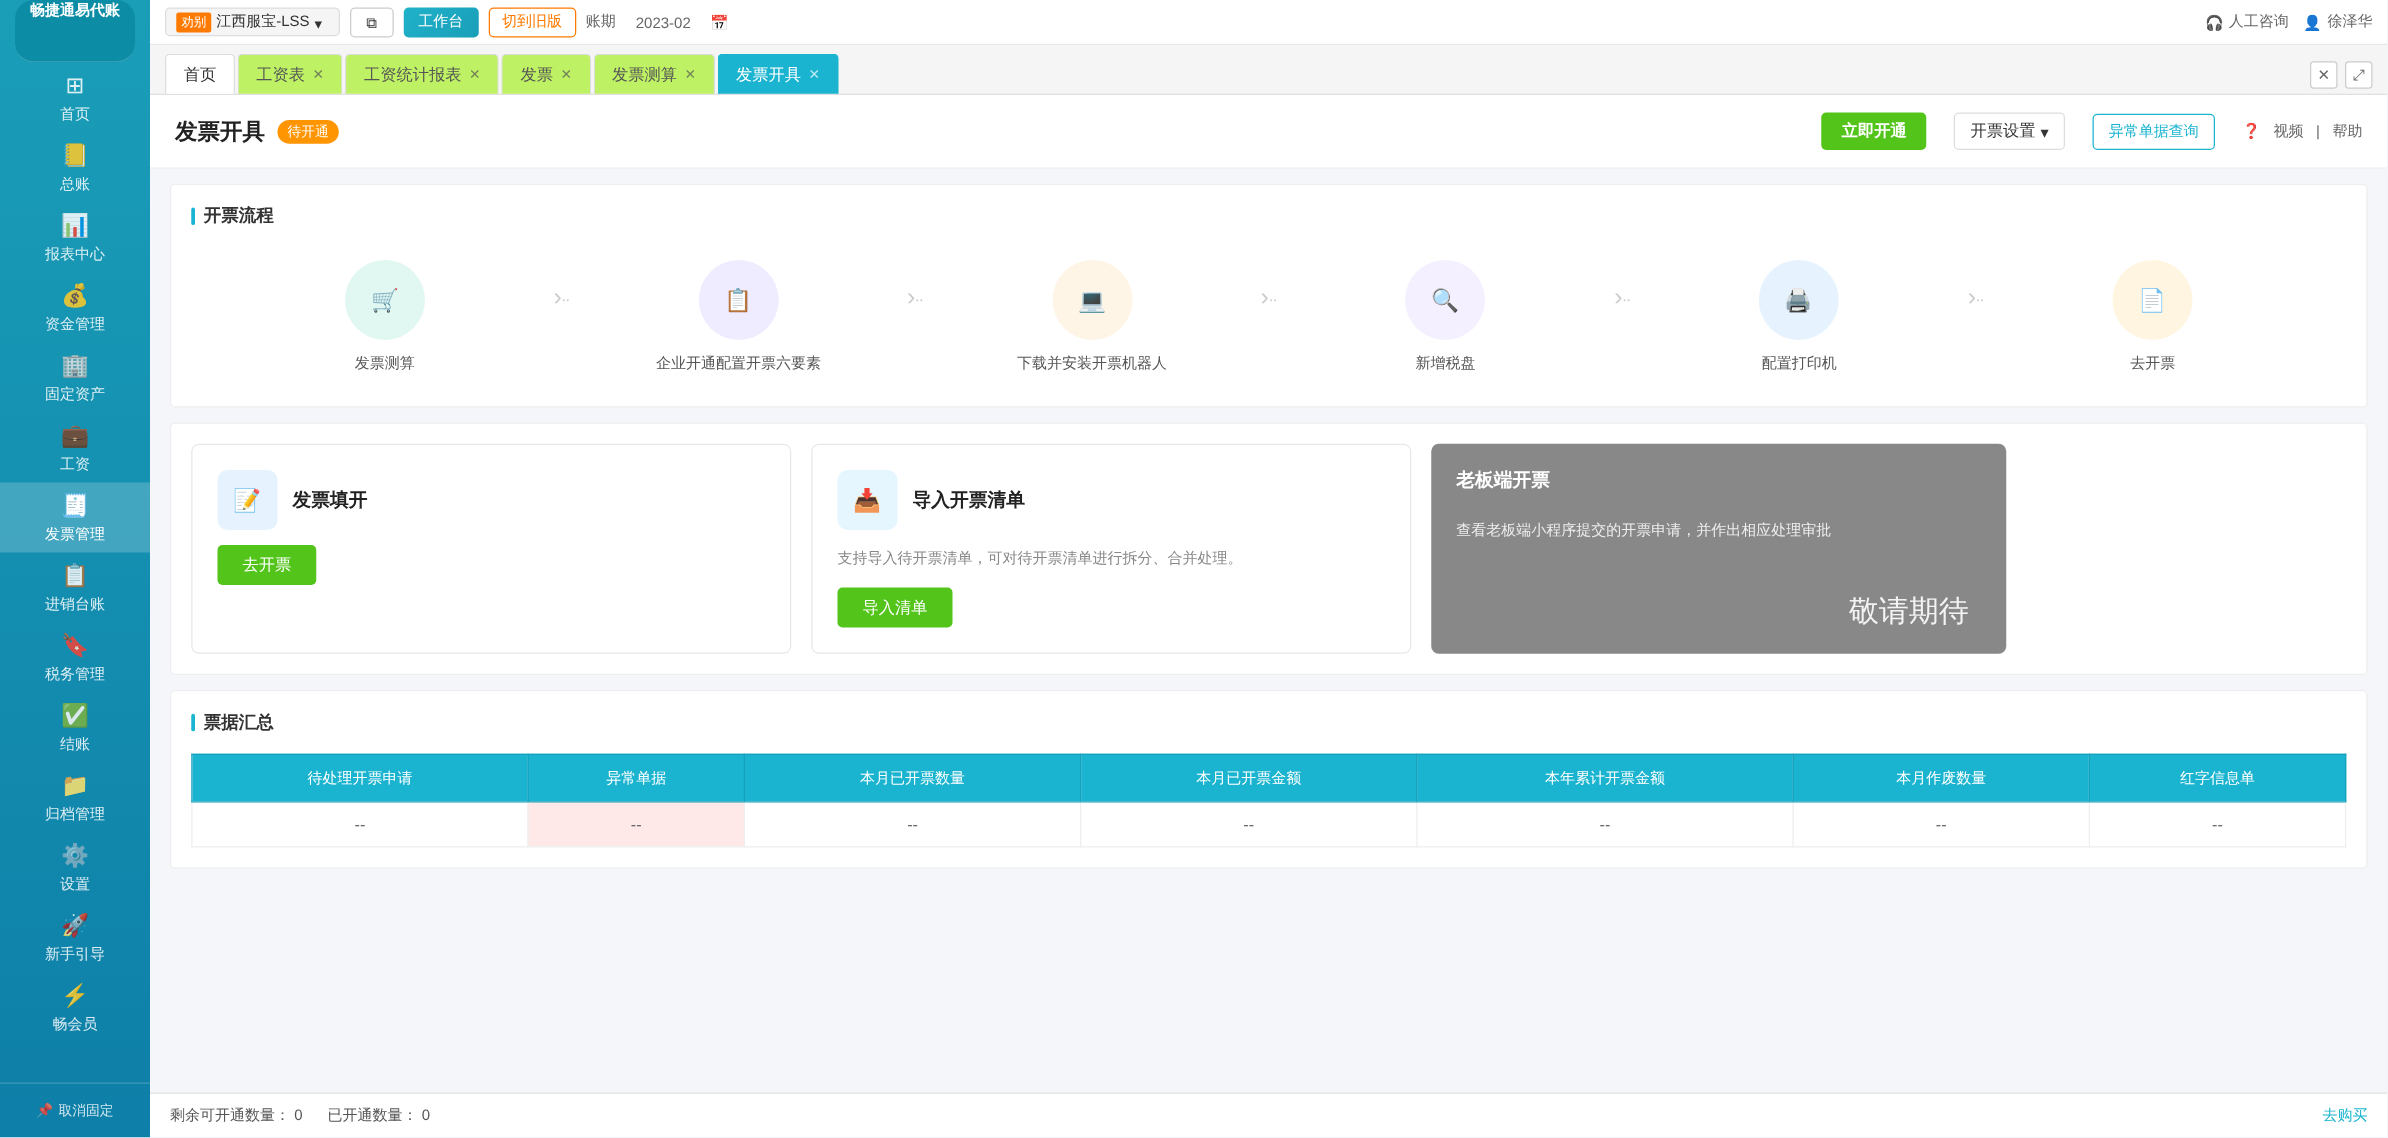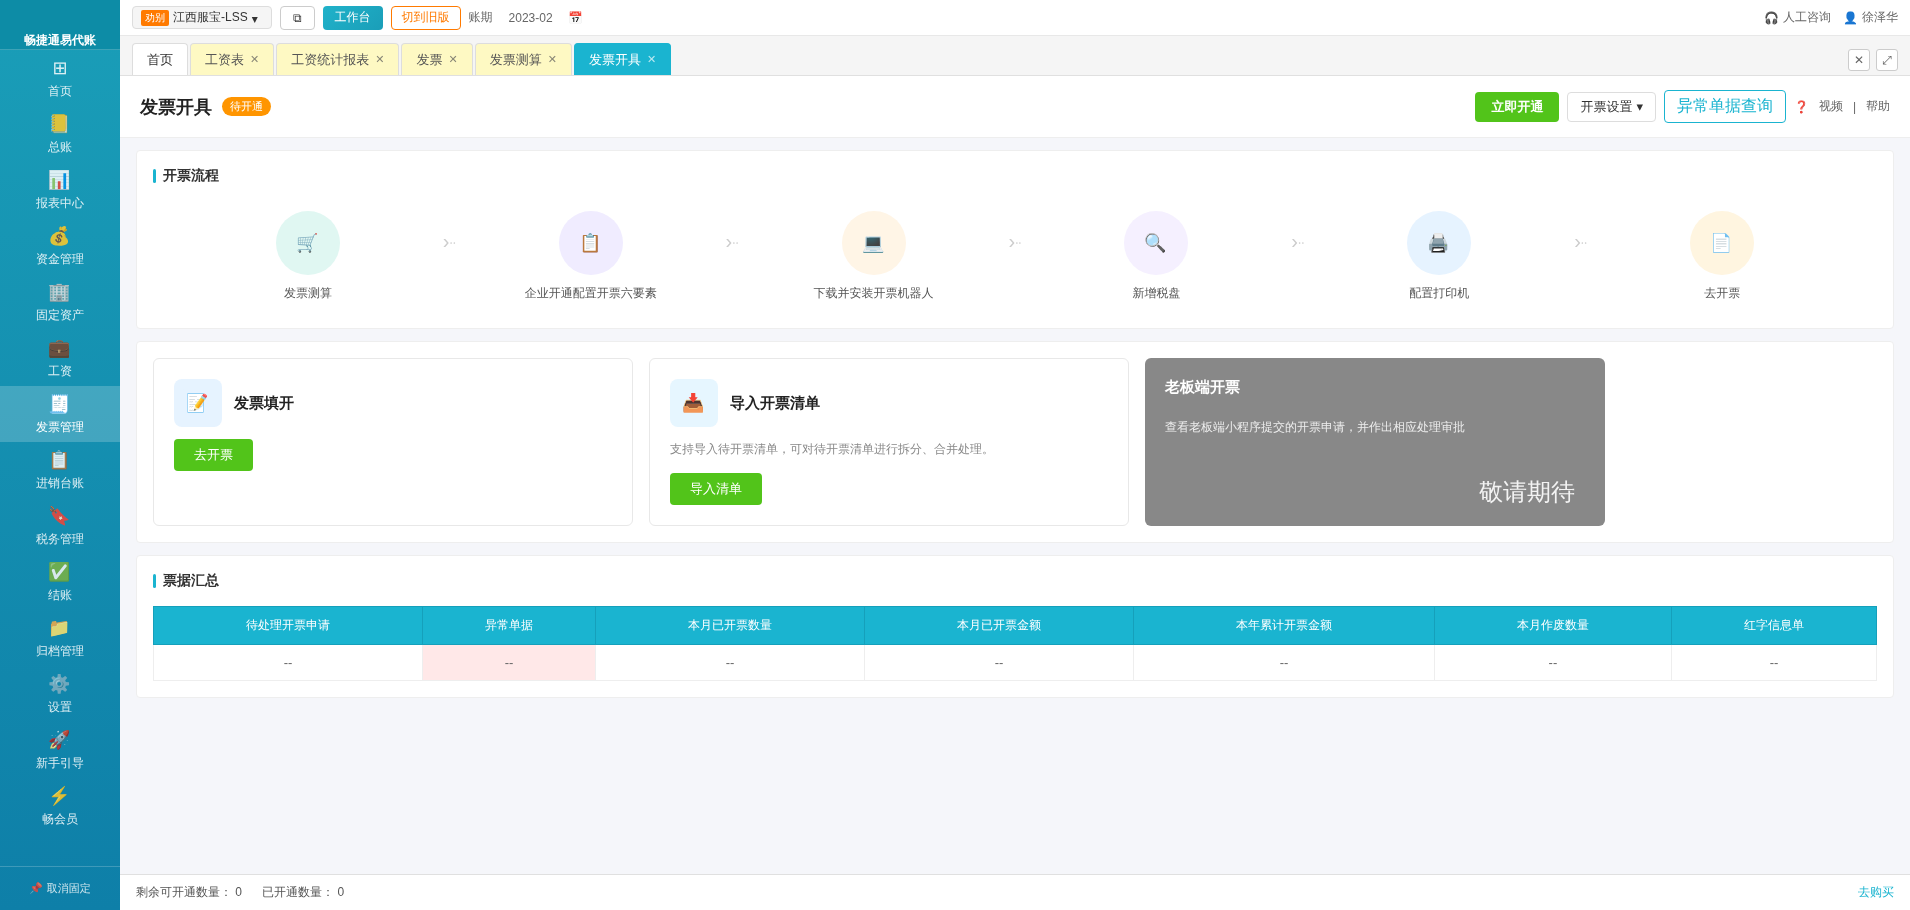--- a/index.html
+++ b/index.html
@@ -10,30 +10,31 @@
       width: 120px;
       background: linear-gradient(180deg, #1a9eb8 0%, #0e7fa8 100%);
       height: 910px;
       display: flex;
       flex-direction: column;
       align-items: center;
       padding-top: 0;
       flex-shrink: 0;
     }
     .sidebar-logo {
-      width: 120px;
+      width: 96px;
       height: 50px;
       background: #0d8ca6;
       display: flex;
-      align-items: flex-end;
+      align-items: flex-start;
       justify-content: center;
       color: white;
       font-size: 12px;
       font-weight: bold;
       border-bottom: 1px solid rgba(255,255,255,0.2);
+      border-radius: 15px;
     }
     .sidebar-logo span { color: #fff; }
     .sidebar-item {
       width: 100%;
       height: 56px;
       display: flex;
       flex-direction: column;
       align-items: center;
       justify-content: center;
       color: rgba(255,255,255,0.85);
@@ -156,21 +157,21 @@
     }
     .tab {
       height: 32px;
       padding: 0 14px;
       display: flex;
       align-items: center;
       gap: 6px;
       border-radius: 4px 4px 0 0;
       font-size: 13px;
       cursor: pointer;
-      background: #fef9c3;
+      background: #bef264;
       color: #555;
       border: 1px solid #ddd;
       border-bottom: none;
     }
     .tab.active {
       background: #1ab4d0;
       color: #fff;
       border-color: #1ab4d0;
     }
     .tab-close {
@@ -234,21 +235,21 @@
     .status-badge {
       background: #ff9500;
       color: #fff;
       font-size: 11px;
       padding: 2px 8px;
       border-radius: 10px;
     }
     .page-actions {
       display: flex;
       align-items: center;
-      gap: 8px;
+      gap: 22px;
     }
     .btn-primary {
       background: #52c41a;
       color: #fff;
       border: none;
       border-radius: 4px;
       padding: 6px 16px;
       font-size: 13px;
       cursor: pointer;
       font-weight: bold;
@@ -264,21 +265,21 @@
       display: flex;
       align-items: center;
       gap: 4px;
     }
     .btn-outline-teal {
       background: #fff;
       color: #1ab4d0;
       border: 1px solid #1ab4d0;
       border-radius: 4px;
       padding: 5px 12px;
-      font-size: 16px;
+      font-size: 12px;
       cursor: pointer;
     }
     .help-area {
       display: flex;
       align-items: center;
       gap: 10px;
       font-size: 12px;
       color: #666;
     }
 

